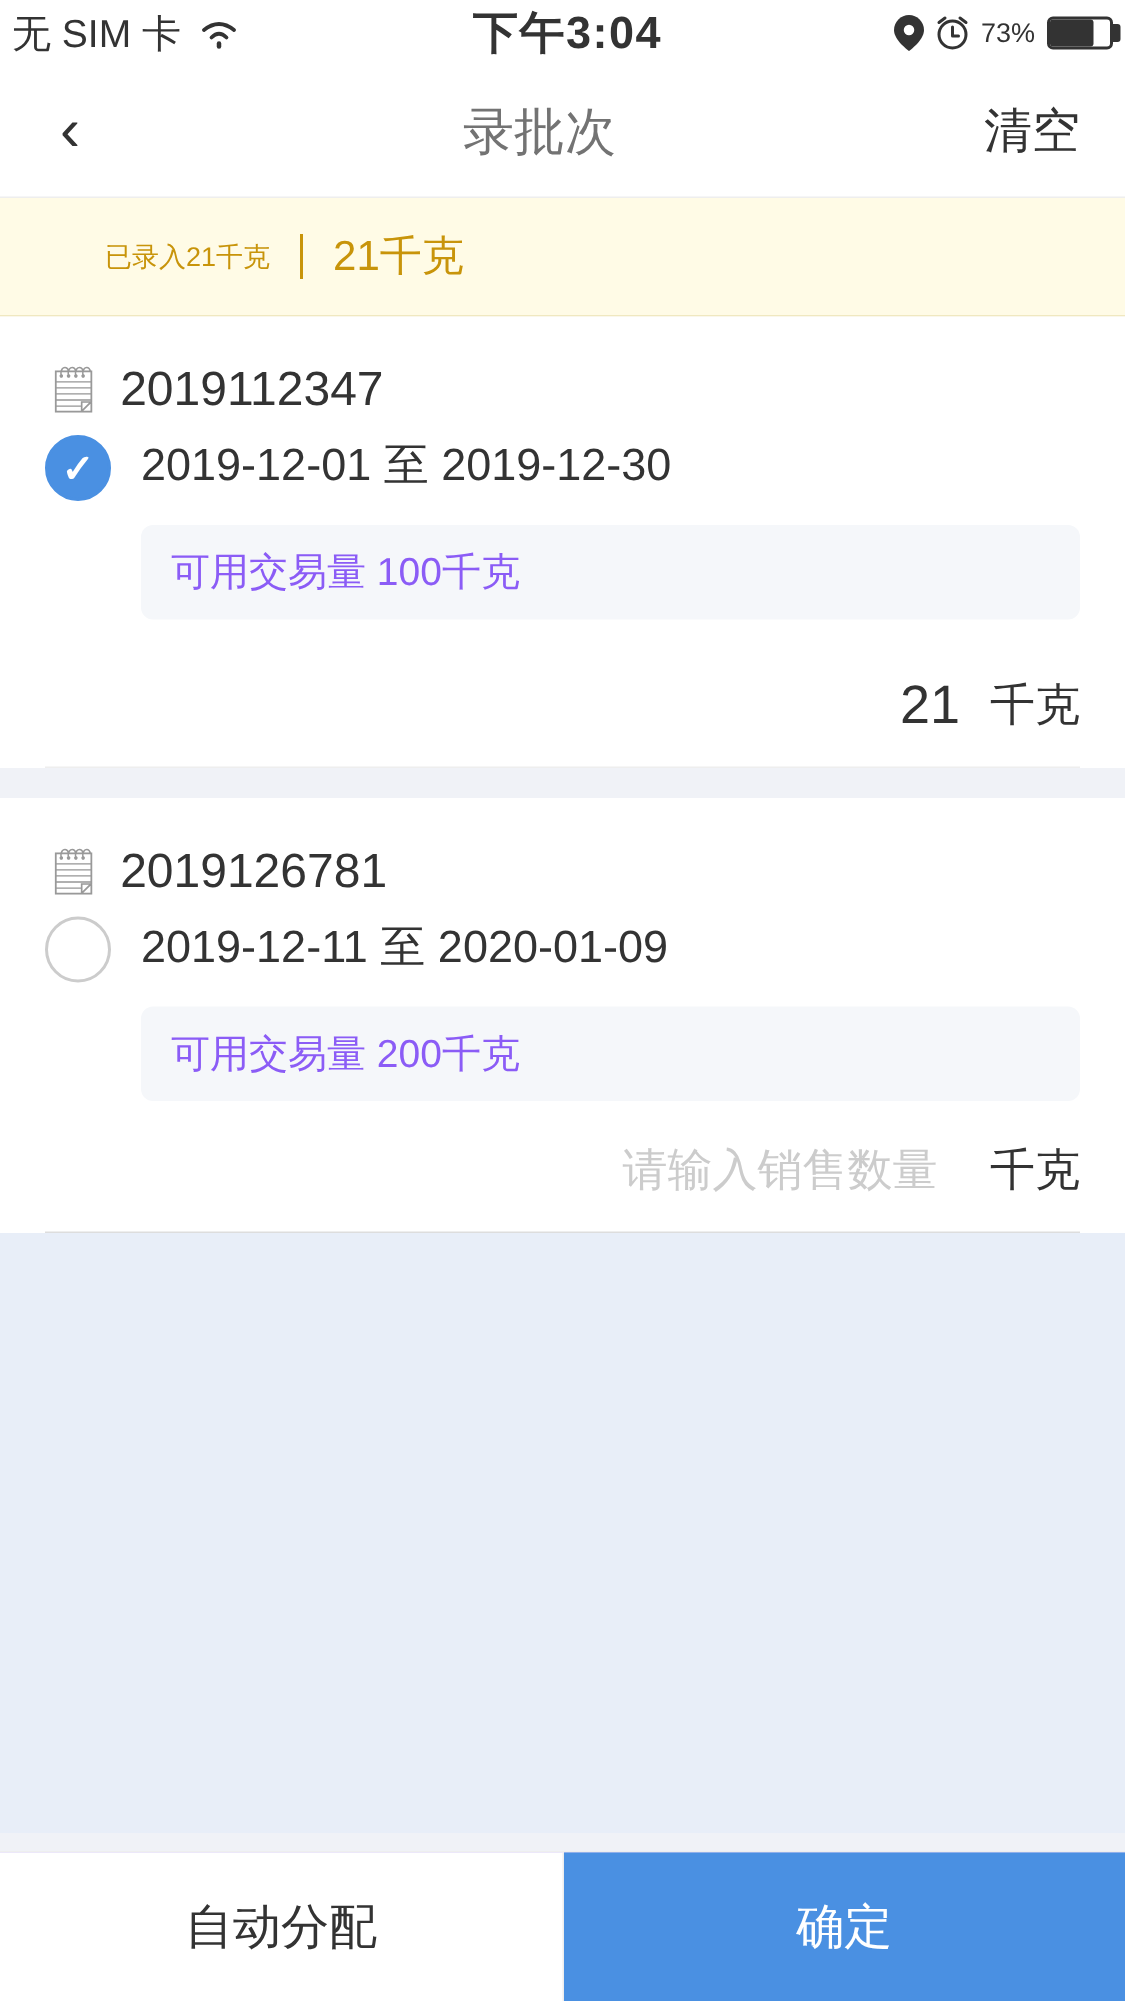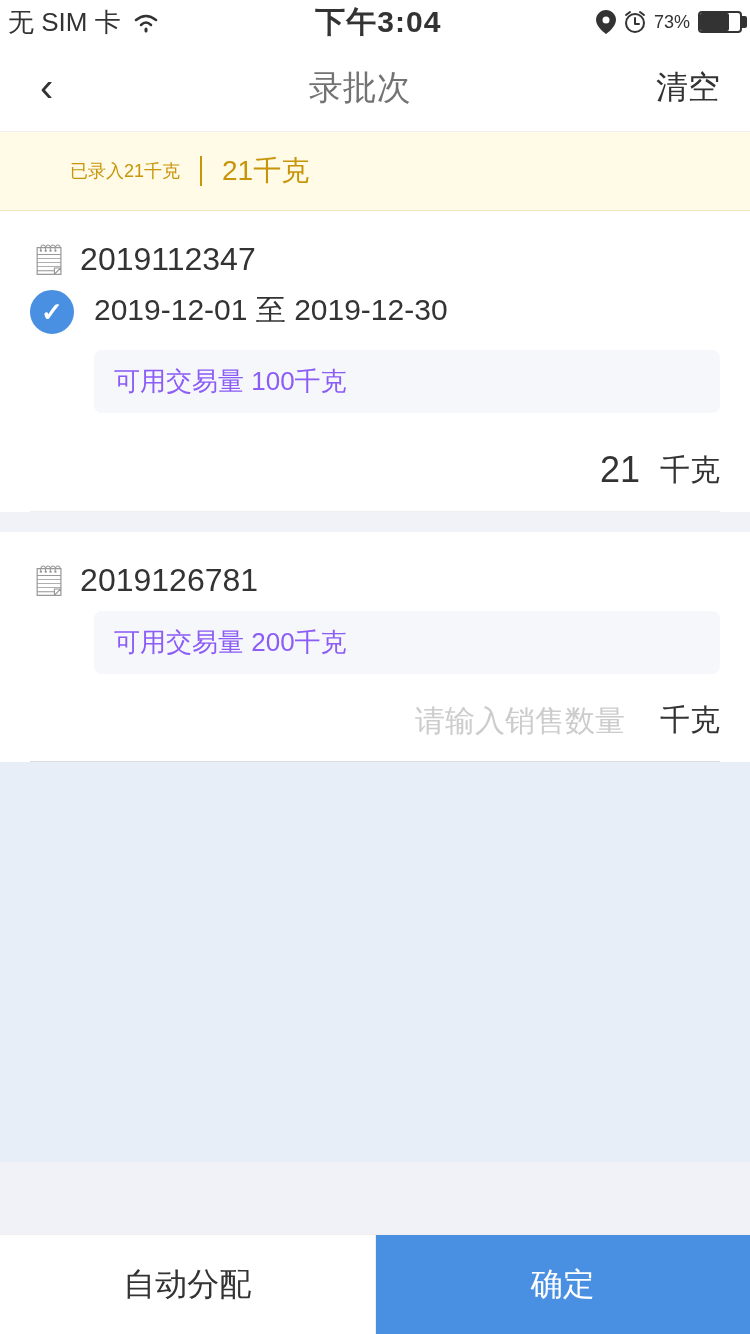--- a/index.html
+++ b/index.html
@@ -339,20 +339,24 @@
     </div>
   </div>
 
   <div class="section-gap"></div>
 
   <div class="batch-card">
     <div class="batch-header">
       <span class="doc-icon">🗒</span>
       <span class="batch-id">2019126781</span>
     </div>
+    <div class="batch-date-row">
+      <div class="radio-circle"></div>
+      <span class="batch-date">2019-12-11 至 2020-01-09</span>
+    </div>
     <div class="batch-available">可用交易量 200千克</div>
     <div style="display:flex; align-items:center; justify-content:flex-end; gap:20px; padding: 10px 0 0 0; border-bottom: 1px solid #ddd; padding-bottom: 20px;">
       <input class="quantity-input" type="number" style="font-size: 30px; color: rgb(204, 204, 204); border: none; background: transparent; text-align: right; outline: none; flex: 1 1 0%;" placeholder="请输入销售数量">
       <span class="quantity-unit">千克</span>
     </div>
   </div>
 
   <div class="blue-area"></div>
 
 </div>

